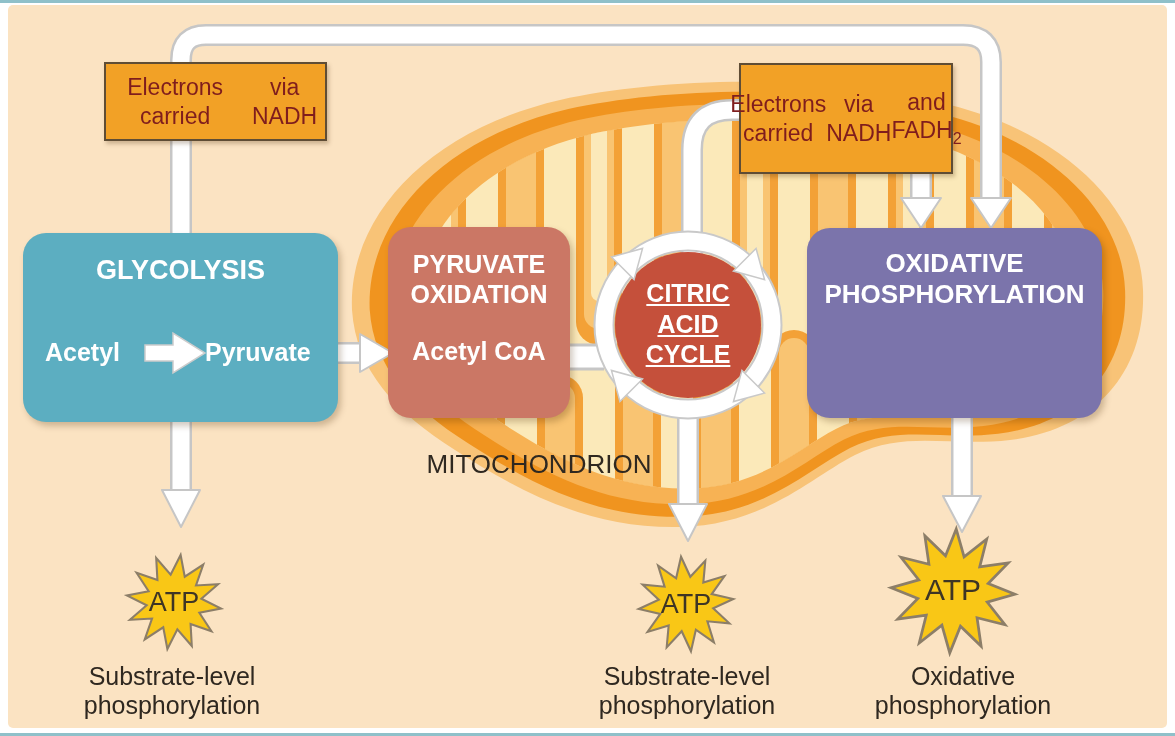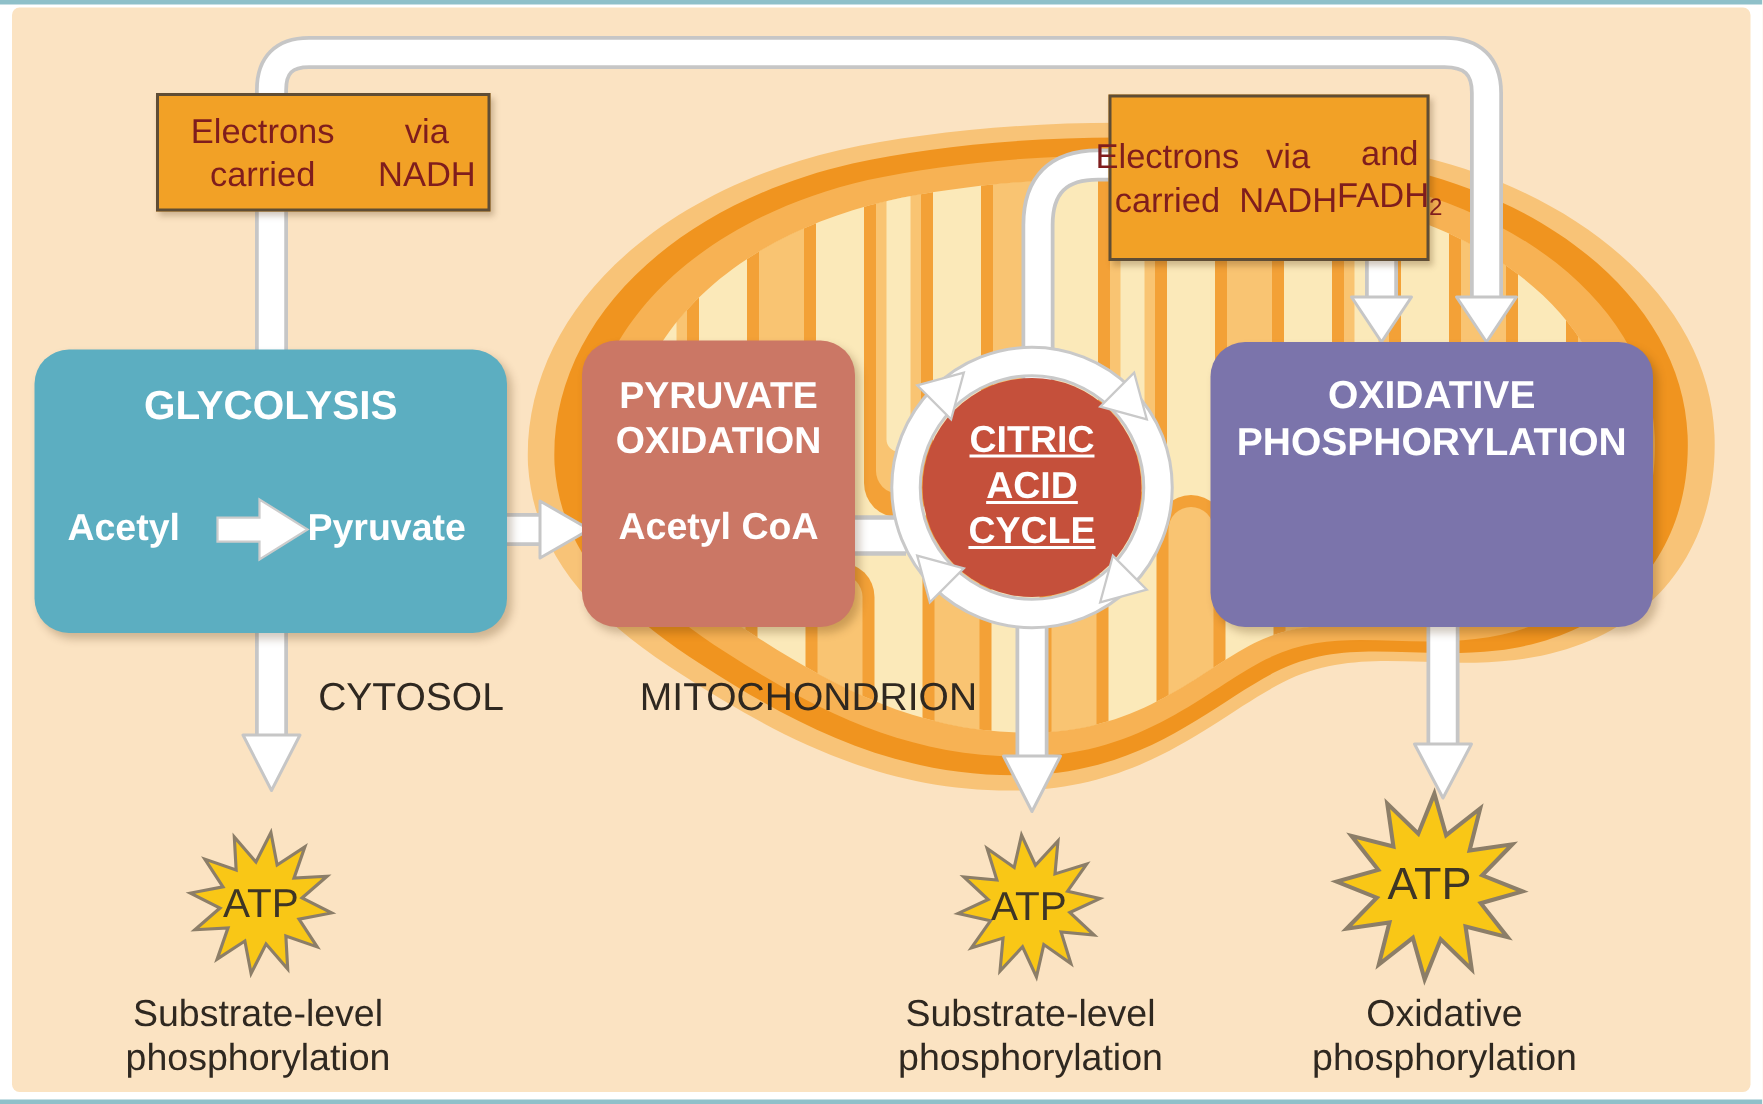--- a/index.html
+++ b/index.html
@@ -212,21 +212,20 @@
     <div>CYCLE</div>
   </div>
 
   <div class="bigbox oxphos">
     <div class="title">
       <div>OXIDATIVE</div>
       <div>PHOSPHORYLATION</div>
     </div>
   </div>
 
-  <div class="region cytosol">CYTOSOL</div>
   <div class="region mitoword">MITOCHONDRION</div>
 
   <div class="atp-label atp-left">ATP</div>
   <div class="atp-label atp-middle">ATP</div>
   <div class="atp-label atp-right">ATP</div>
 
   <div class="outcome outcome-left">
     <div>Substrate-level</div>
     <div>phosphorylation</div>
   </div>

